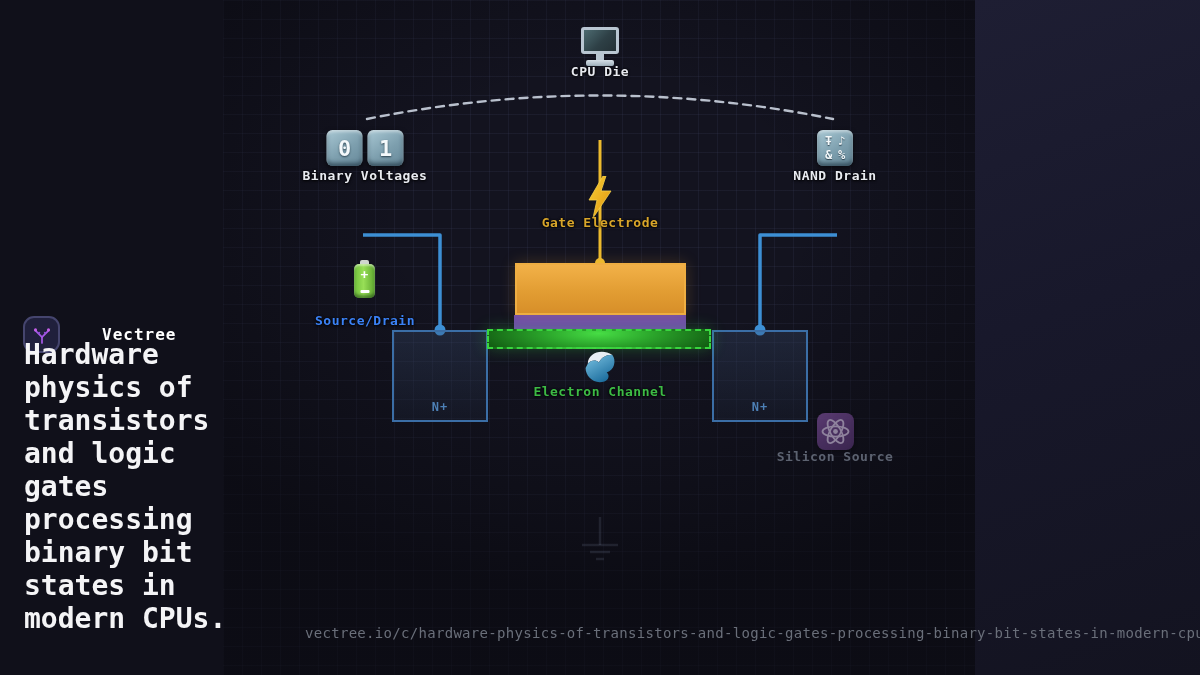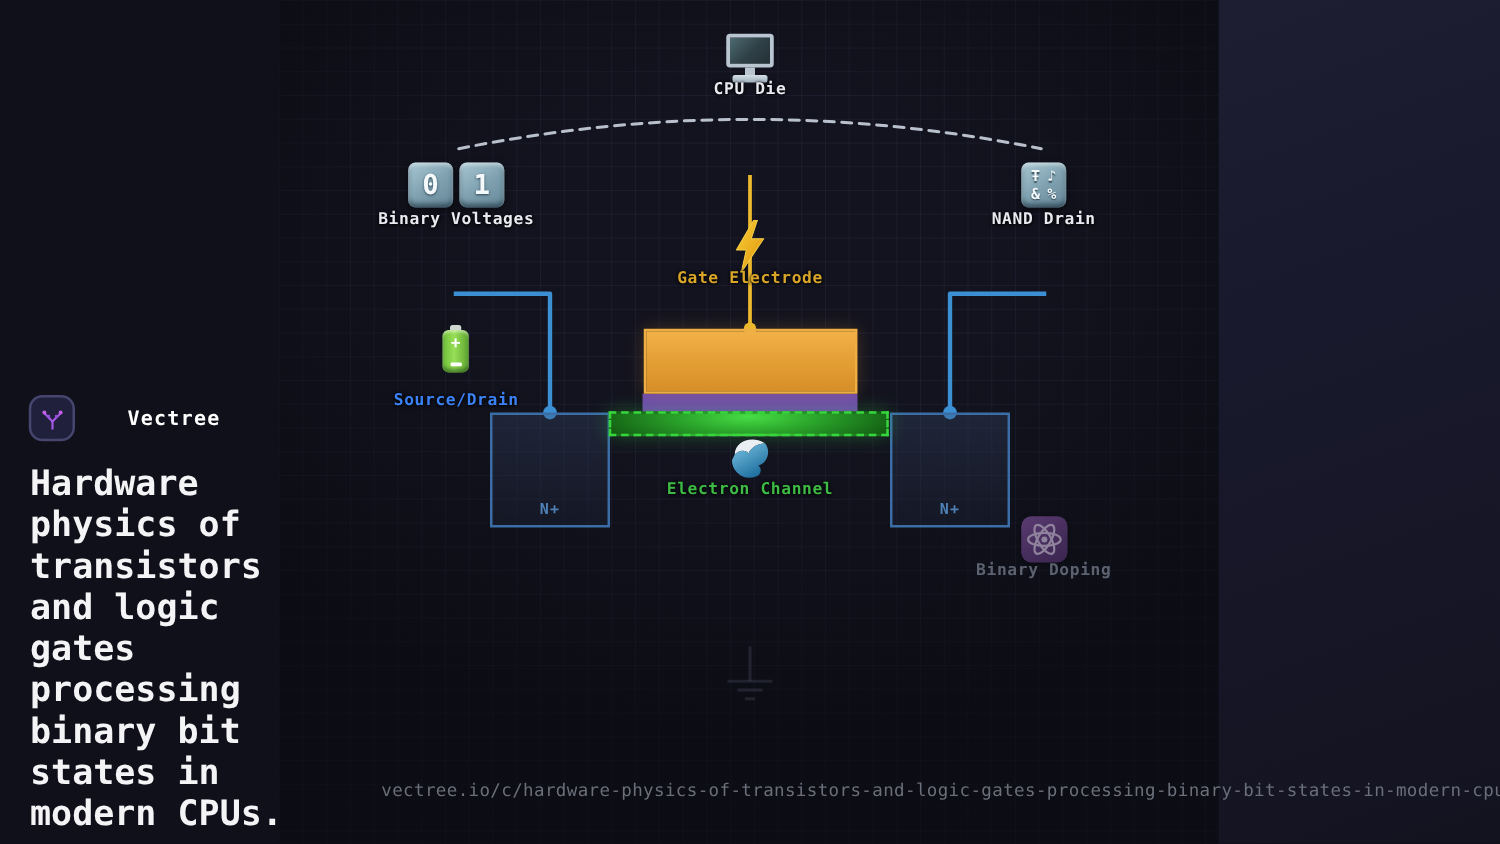--- a/index.html
+++ b/index.html
@@ -79,21 +79,21 @@
   
   .atom{position:absolute;left:817px;top:413px;width:37px;height:37px;border-radius:8px;opacity:0.82;
     background:linear-gradient(145deg,#6b4585 0%,#53356c 55%,#452b5c 100%);
     box-shadow:0 1px 4px rgba(0,0,0,0.4);}
 
   
   .logo-box{position:absolute;left:23px;top:316px;width:37px;height:37px;border-radius:11px;box-sizing:border-box;
     background:#20203c;border:2px solid #45456e;display:flex;align-items:center;justify-content:center;}
   .brand-name{position:absolute;left:70px;top:325px;font-weight:bold;font-size:16px;color:#ffffff;letter-spacing:1px;margin-left:32px;}
 
-  .headline{position:absolute;left:24px;top:370px;width:248px;
+  .headline{position:absolute;left:24px;top:338px;width:248px;
     font-weight:bold;font-size:28px;line-height:33px;color:#f4f4f6;}
   .url{position:absolute;left:305px;top:625px;font-size:14px;color:#6a6f7a;letter-spacing:0.3px;white-space:nowrap;}
 
   .lbl-gate{color:#d9a62a;top:215px;left:600px;}
   .lbl-source{color:#3b82f6;top:313px;left:365px;}
   .lbl-channel{color:#3dbb45;top:384px;left:600px;}
   .lbl-doping{color:#5c6270;top:449px;left:835px;text-shadow:none;}
 </style>
 </head>
 <body>
@@ -187,21 +187,21 @@
   <div class="atom">
     <svg width="37" height="37" viewBox="0 0 37 37">
       <g fill="none" stroke="#ab9cba" stroke-width="1.8">
         <ellipse cx="18.5" cy="18.5" rx="13" ry="5.2"></ellipse>
         <ellipse cx="18.5" cy="18.5" rx="13" ry="5.2" transform="rotate(60 18.5 18.5)"></ellipse>
         <ellipse cx="18.5" cy="18.5" rx="13" ry="5.2" transform="rotate(120 18.5 18.5)"></ellipse>
       </g>
       <circle cx="18.5" cy="18.5" r="2.4" fill="#ab9cba"></circle>
     </svg>
   </div>
-  <div class="lbl lbl-doping">Binary Doping</div>
+  <div class="lbl lbl-doping">Silicon Source</div>
 
   <div class="logo-box">
     <svg width="26" height="26" viewBox="0 0 36 36">
       <g fill="none" stroke="#a558e6" stroke-width="2.4" stroke-linecap="round">
         <path d="M18 29 L18 21"></path>
         <path d="M18 21 C14 17 12 15 9 12"></path>
         <path d="M18 21 C22 17 24 15 27 12"></path>
       </g>
       <circle cx="9" cy="11" r="2.2" fill="#c45fe8"></circle>
       <circle cx="27" cy="11" r="2.2" fill="#c45fe8"></circle>

